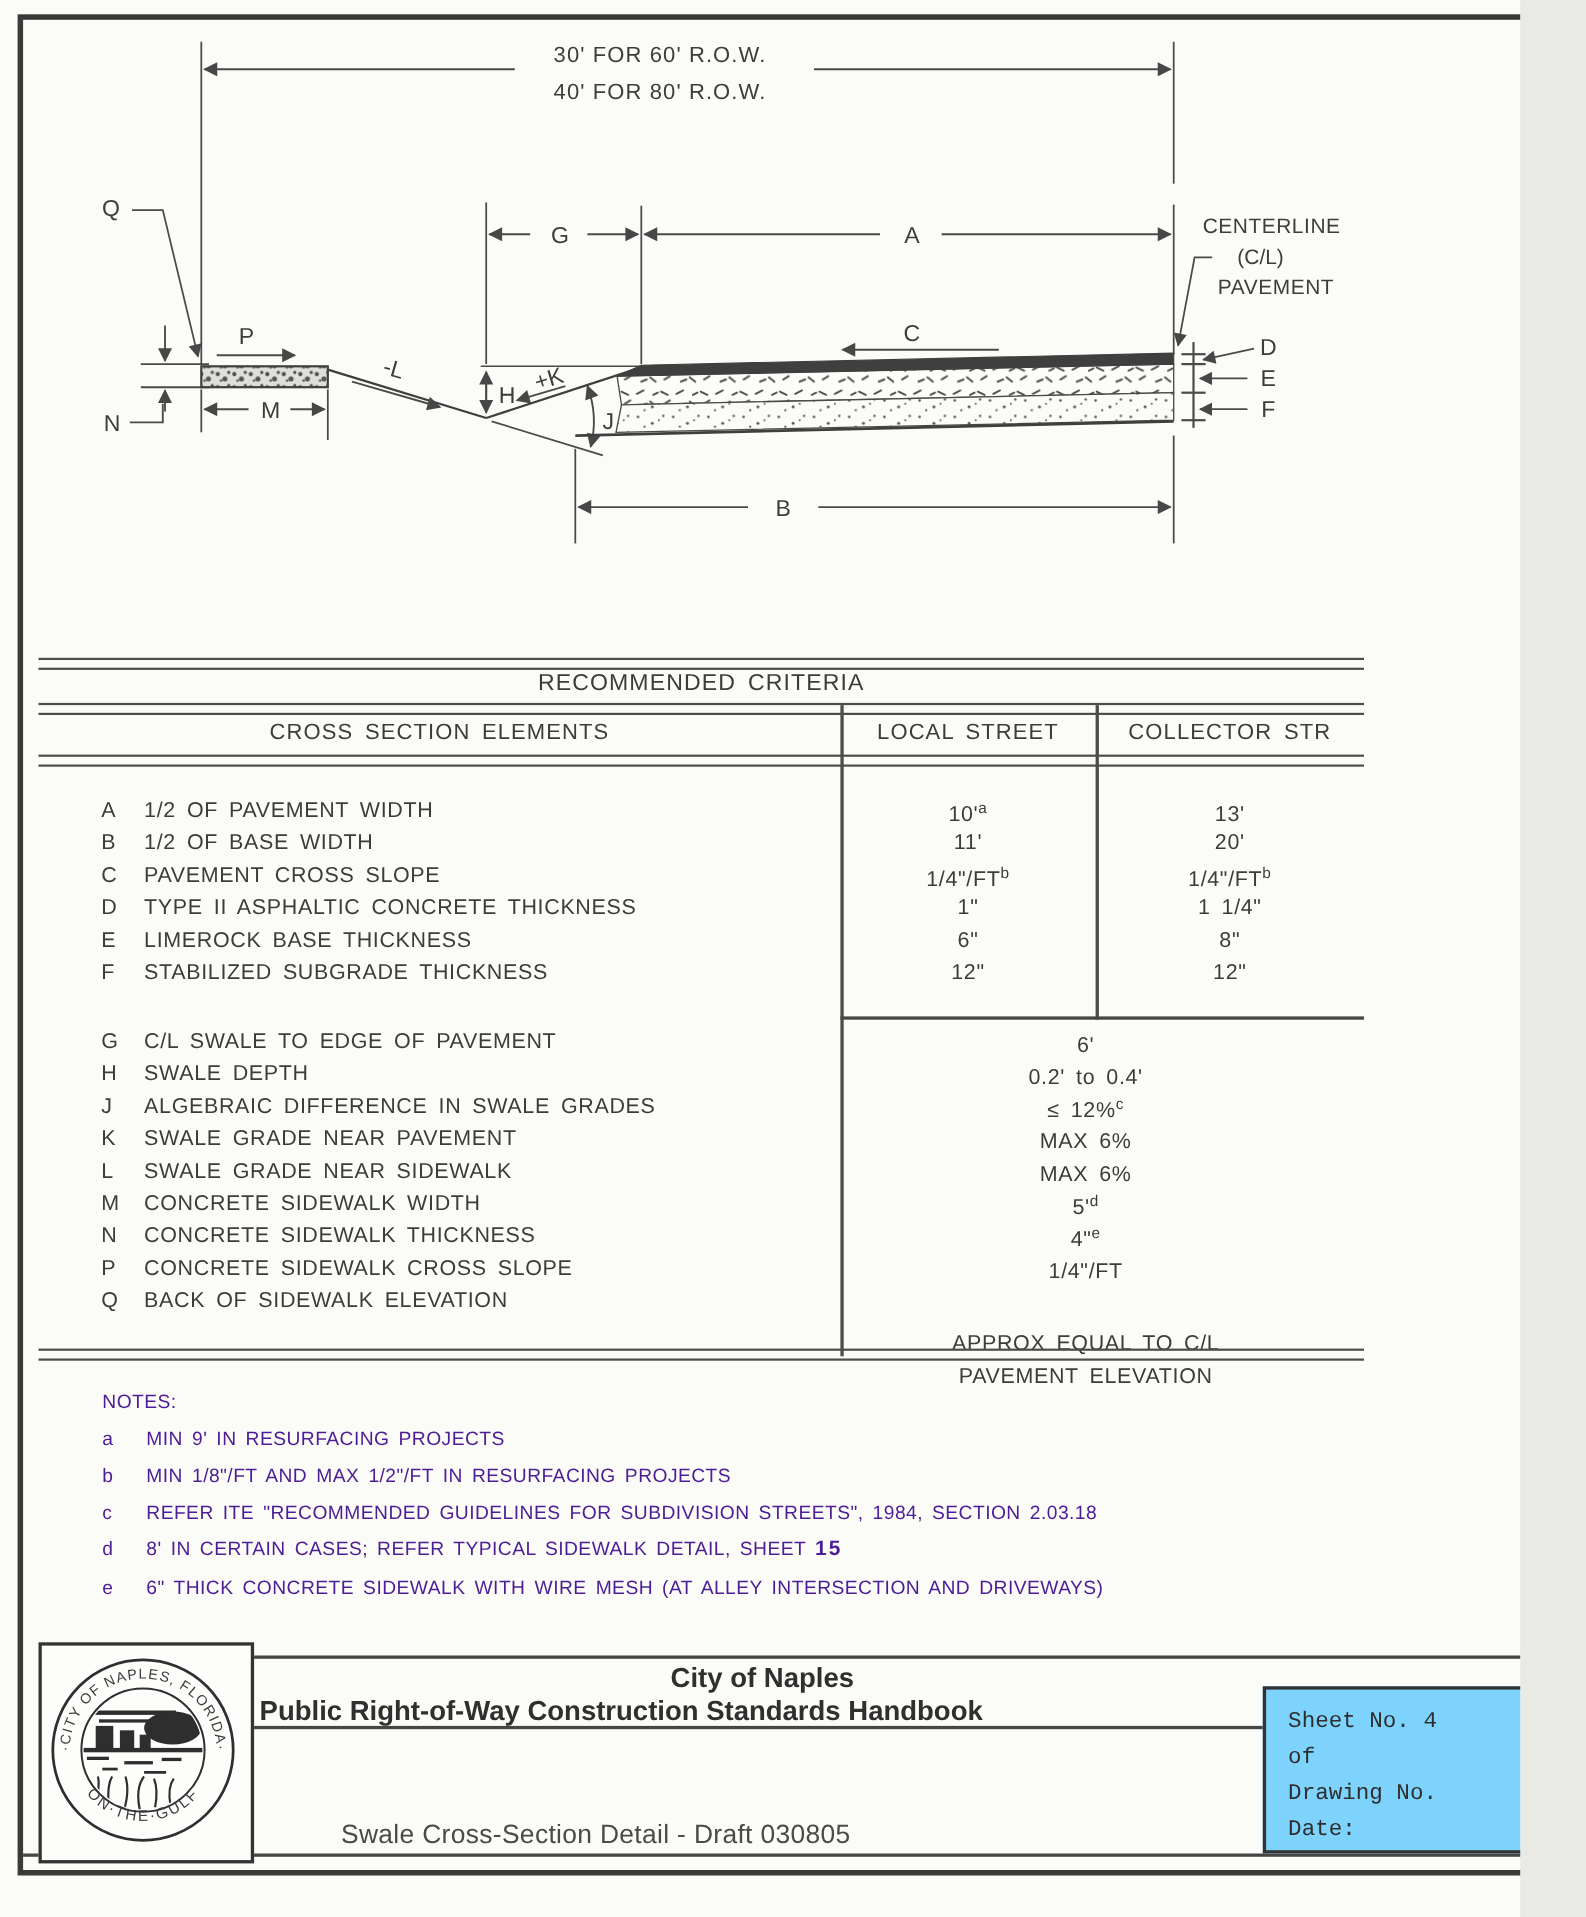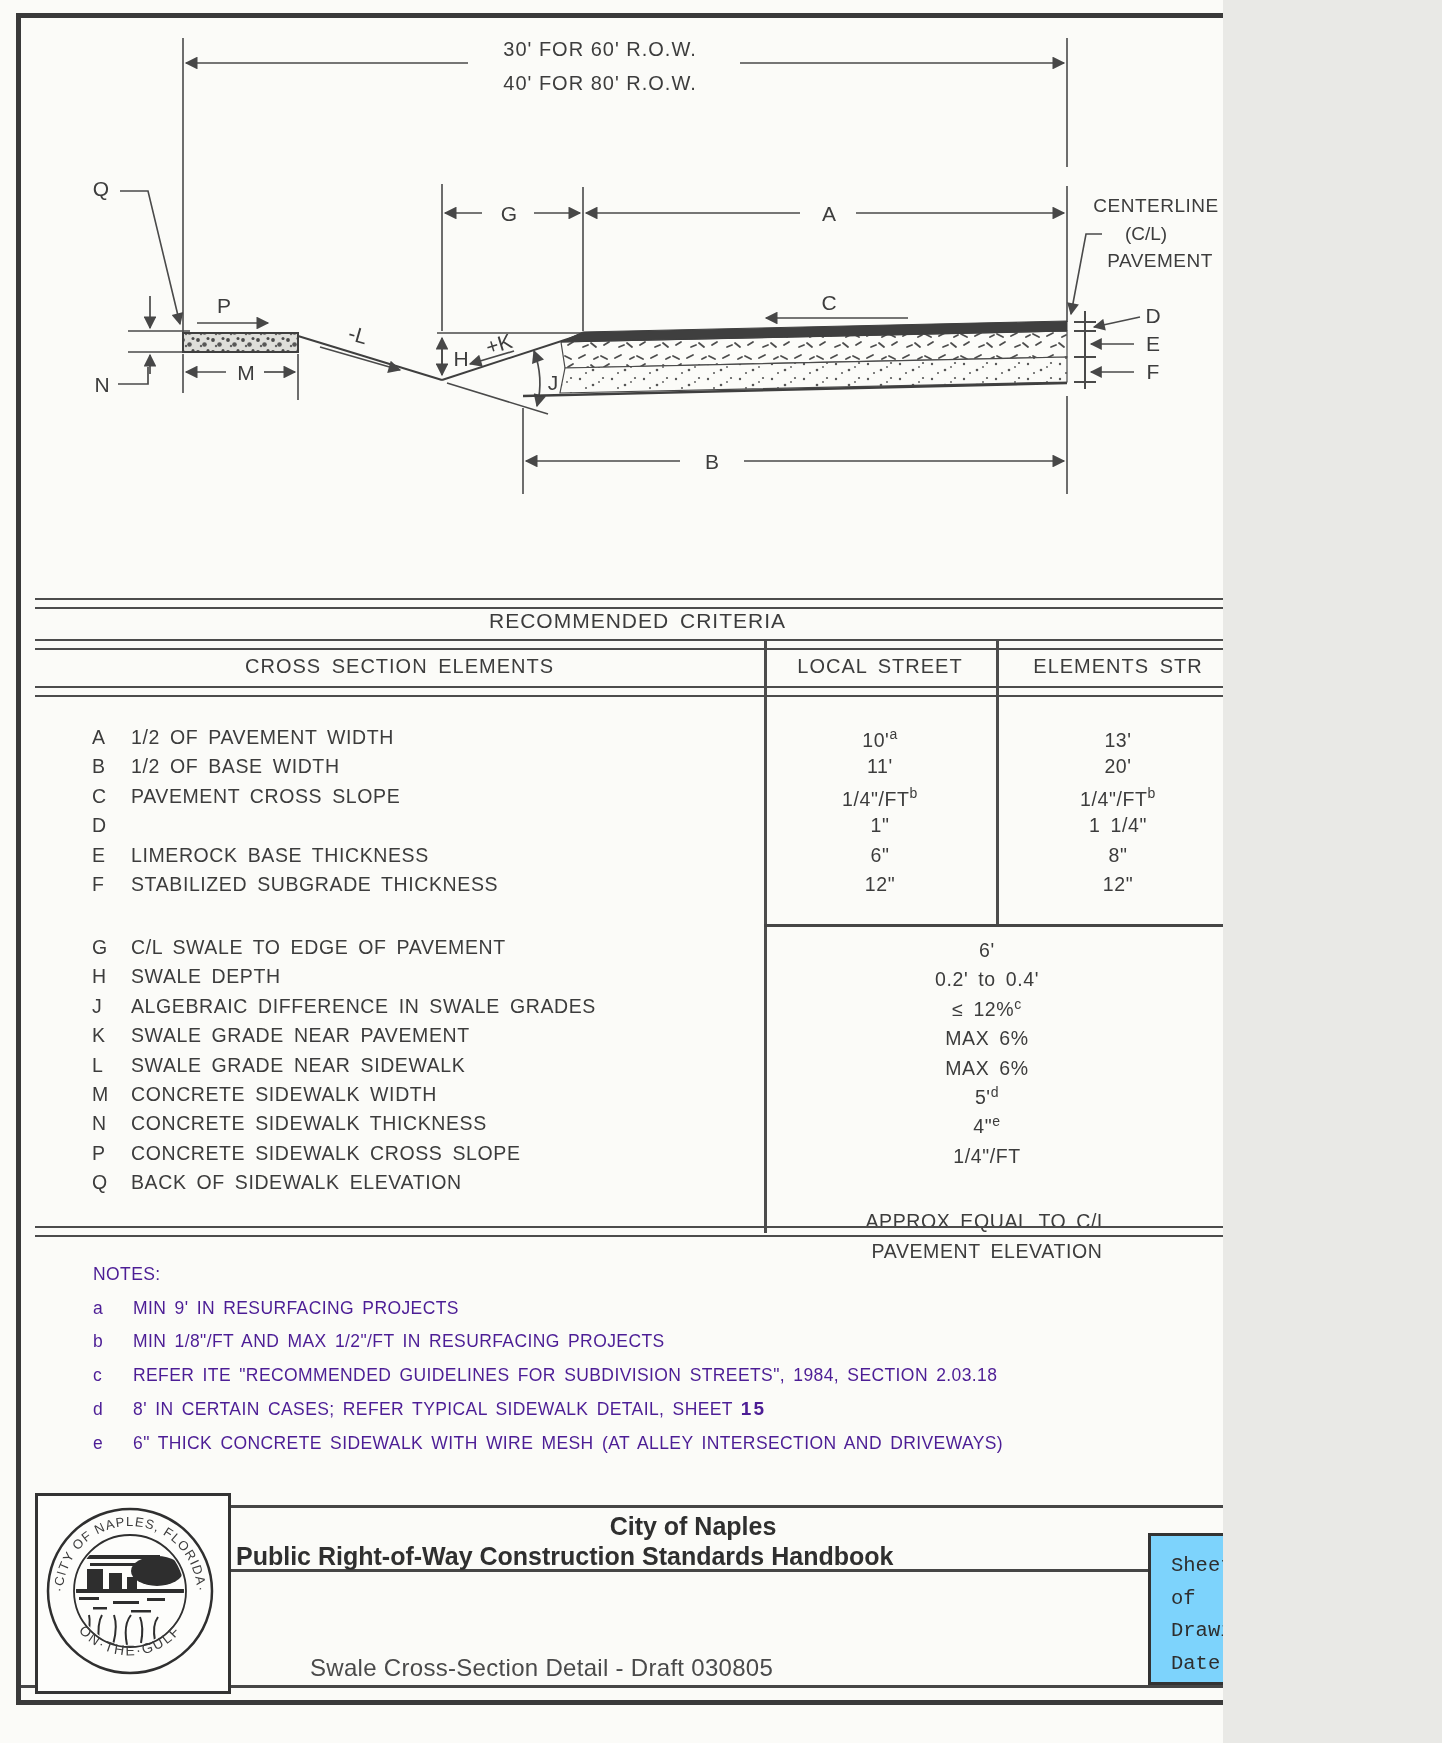--- a/index.html
+++ b/index.html
@@ -1,16 +1,16 @@
 <!DOCTYPE html>
 <html><head>
 <meta charset="utf-8">
 <style>
   html,body{margin:0;padding:0;background:#e9e9e6;}
-  .sheet{position:relative;width:1223px;height:1743px;background:#fbfbf8;font-family:"Liberation Sans",sans-serif;color:#3c3c3c;overflow:hidden;}
+  .sheet{position:relative;width:1382px;height:1743px;background:#fbfbf8;font-family:"Liberation Sans",sans-serif;color:#3c3c3c;overflow:hidden;}
   .border{position:absolute;left:16px;top:13px;width:1400px;height:1682px;border:5px solid #3a3a3a;}
   .abs{position:absolute;}
   .hline{position:absolute;background:#464646;}
   .dbl{position:absolute;height:7px;border-top:2.5px solid #4c4c4c;border-bottom:2.5px solid #4c4c4c;}
   .vline{position:absolute;background:#4c4c4c;width:2.5px;}
   .ttl{font-size:21px;letter-spacing:1px;word-spacing:4px;color:#3c3c3c;text-align:center;}
   .hdr{font-size:20px;letter-spacing:1px;word-spacing:4px;text-align:center;}
   .trow{position:relative;height:29.4px;font-size:19.5px;letter-spacing:.6px;word-spacing:4px;white-space:nowrap;}
   .trow .lt{position:absolute;left:92px;top:2px;}
   .trow .ds{position:absolute;left:131px;top:2px;}
@@ -185,21 +185,21 @@
     </g>
     <text x="712" y="469" font-size="21" text-anchor="middle">B</text>
   </svg>
 
   <div class="dbl" style="left:35px;top:598px;width:1205px;"></div>
   <div class="abs ttl" style="left:35px;top:609px;width:1205px;">RECOMMENDED CRITERIA</div>
   <div class="dbl" style="left:35px;top:639px;width:1205px;"></div>
 
   <div class="abs hdr" style="left:35px;top:655px;width:729px;">CROSS SECTION ELEMENTS</div>
   <div class="abs hdr" style="left:764px;top:655px;width:232px;">LOCAL STREET</div>
-  <div class="abs hdr" style="left:996px;top:655px;width:244px;">ELEMENTS STR</div>
+  <div class="abs hdr" style="left:996px;top:655px;width:244px;">COLLECTOR STR</div>
   <div class="dbl" style="left:35px;top:686px;width:1205px;"></div>
 
   <div class="vline" style="left:764px;top:641px;height:592px;"></div>
   <div class="vline" style="left:996px;top:641px;height:286px;"></div>
   <div class="hline" style="left:764px;top:924px;width:476px;height:2.5px;"></div>
 
   <div class="abs" style="left:0;top:724px;width:1442px;">
     <div class="trow">
       <span class="lt">A</span>
       <span class="ds">1/2 OF PAVEMENT WIDTH</span>
@@ -213,20 +213,21 @@
       <span class="cell cl-coll"><span>20'</span></span>
     </div>
     <div class="trow">
       <span class="lt">C</span>
       <span class="ds">PAVEMENT CROSS SLOPE</span>
       <span class="cell cl-local"><span>1/4"/FT</span><sup>b</sup></span>
       <span class="cell cl-coll"><span>1/4"/FT</span><sup>b</sup></span>
     </div>
     <div class="trow">
       <span class="lt">D</span>
+      <span class="ds">TYPE II ASPHALTIC CONCRETE THICKNESS</span>
       <span class="cell cl-local"><span>1"</span></span>
       <span class="cell cl-coll"><span>1 1/4"</span></span>
     </div>
     <div class="trow">
       <span class="lt">E</span>
       <span class="ds">LIMEROCK BASE THICKNESS</span>
       <span class="cell cl-local"><span>6"</span></span>
       <span class="cell cl-coll"><span>8"</span></span>
     </div>
     <div class="trow">

